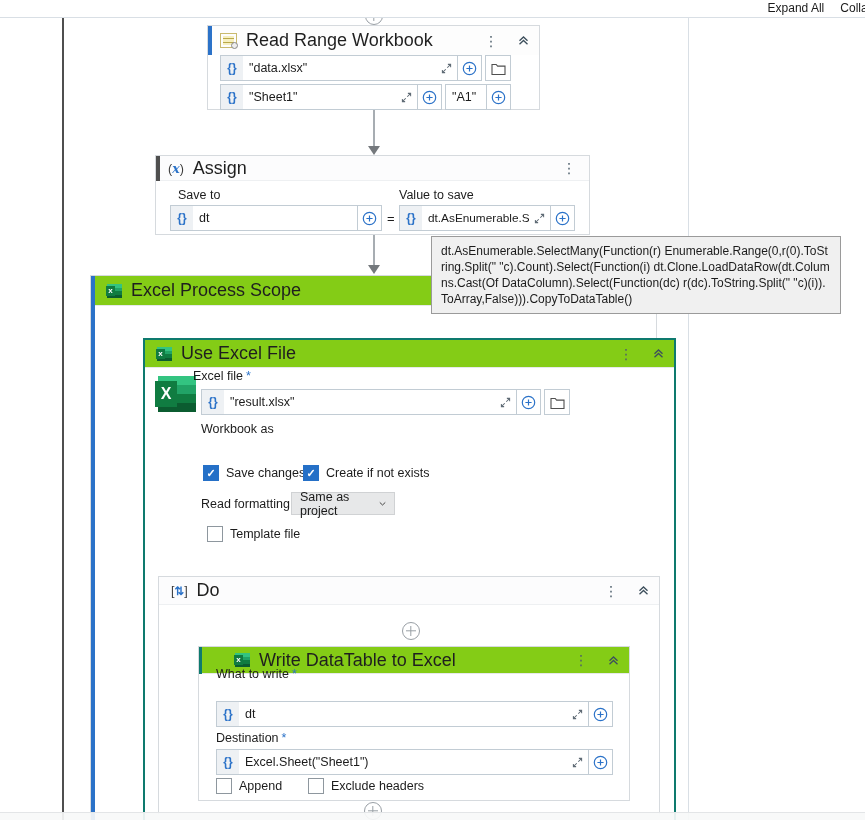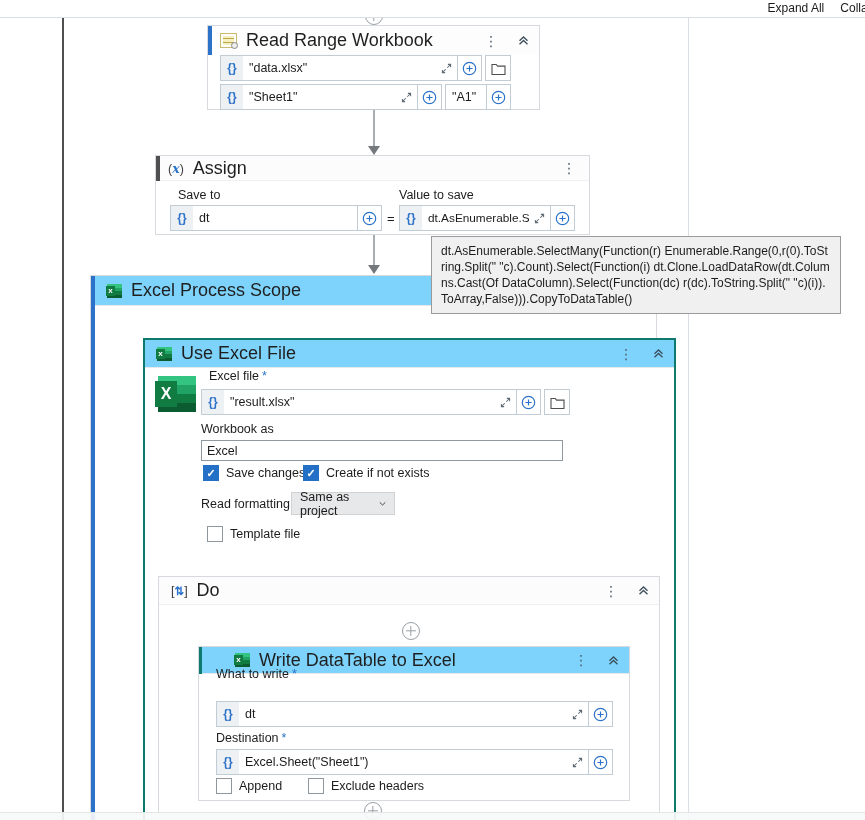--- a/index.html
+++ b/index.html
@@ -22,21 +22,21 @@
   .addcircle:before,.addcircle:after{content:"";position:absolute;background:#999fa5;}
   .addcircle:before{left:50%;top:3px;bottom:3px;width:1.4px;transform:translateX(-50%);}
   .addcircle:after{top:50%;left:3px;right:3px;height:1.4px;transform:translateY(-50%);}
   
   .card{position:absolute;background:#fff;border:1px solid #d6dade;box-sizing:border-box;}
   .hdr{display:flex;align-items:center;position:relative;padding:0 10px 0 12px;gap:9px;box-sizing:border-box;}
   .title{font-size:18px;color:#1f1f1f;white-space:nowrap;}
   .accent{position:absolute;left:0;top:0;width:4px;}
   .kebab{margin-left:auto;color:#4e5f6c;font-size:14px;line-height:1;cursor:pointer;padding:0 3px;}
   .chev{margin-left:8px;display:flex;cursor:pointer;}
-  .hdr-gray{background:#7dd3fc;border-bottom:1px solid #e6e9ea;}
+  .hdr-gray{background:#84cc16;border-bottom:1px solid #e6e9ea;}
   .hdr-light{background:#fcfcfd;border-bottom:1px solid #eef0f2;}
   
   .expr{display:flex;align-items:center;border:1px solid #c2ccd4;background:#fff;box-sizing:border-box;height:26px;}
   .badge{width:22px;align-self:stretch;background:#eef1f4;color:#2b72c8;font-weight:700;font-size:12px;
          display:flex;align-items:center;justify-content:center;flex:none;}
   .etext{flex:1;padding:0 6px;font-size:12.5px;color:#1b1b1b;white-space:nowrap;overflow:hidden;}
   .eicon{padding:0 5px;display:flex;flex:none;cursor:pointer;}
   .pcell{width:23px;align-self:stretch;border-left:1px solid #c2ccd4;display:flex;align-items:center;justify-content:center;flex:none;cursor:pointer;}
   .iconbtn{border:1px solid #c2ccd4;background:#fff;display:flex;align-items:center;justify-content:center;box-sizing:border-box;cursor:pointer;}
   .lbl{position:absolute;font-size:12.5px;color:#1c1c1c;white-space:nowrap;}
@@ -214,21 +214,21 @@
         <span class="kebab">⋮</span>
         <span class="chev">
           <svg width="11" height="11" viewBox="0 0 11 11">
               <path d="M1.5 5.8 5.5 2 9.5 5.8 M1.5 9.3 5.5 5.5 9.5 9.3" fill="none" stroke="#3d4f5c" stroke-width="1.3"></path>
             </svg>
         </span>
       </div>
 
       <div class="xlicon-big" style="left:13px;top:36px;"></div>
 
-      <span class="lbl" style="left:64px;top:29px;text-align:center;"><span>Excel file</span><span class="req">*</span></span>
+      <span class="lbl" style="left:48px;top:29px;text-align:center;"><span>Excel file</span><span class="req">*</span></span>
       <div style="position:absolute;left:56px;top:49px;display:flex;">
         <div class="expr" style="width:340px;">
           <span class="badge">{}</span>
           <span class="etext">"result.xlsx"</span>
           <span class="eicon">
             <svg width="11" height="11" viewBox="0 0 12 12">
                 <path d="M7.5 1.5h3v3M10.5 1.5 6.8 5.2M4.5 10.5h-3v-3M1.5 10.5 5.2 6.8" fill="none" stroke="#5f6b75" stroke-width="1.1"></path>
               </svg>
           </span>
           <span class="pcell">
@@ -239,23 +239,20 @@
           </span>
         </div>
         <div class="iconbtn" style="width:26px;height:26px;margin-left:3px;">
           <svg width="15" height="13" viewBox="0 0 15 13">
               <path d="M1 2.5h4.2l1.4 1.6H14v8.4H1z" fill="#fff" stroke="#4f4f4f" stroke-width="1.1"></path>
             </svg>
         </div>
       </div>
 
       <span class="lbl" style="left:56px;top:82px;">Workbook as</span>
-      <div class="plaininput" style="left:56px;top:100px;width:362px;height:21px;">
-        <span>Excel</span>
-      </div>
 
       <div class="cb on" style="left:58px;top:125px;">
           <span>✓</span>
         </div>
       <span class="cblbl lbl" style="left:81px;top:126px;">Save changes</span>
       <div class="cb on" style="left:158px;top:125px;">
           <span>✓</span>
         </div>
       <span class="cblbl lbl" style="left:181px;top:126px;">Create if not exists</span>
 

